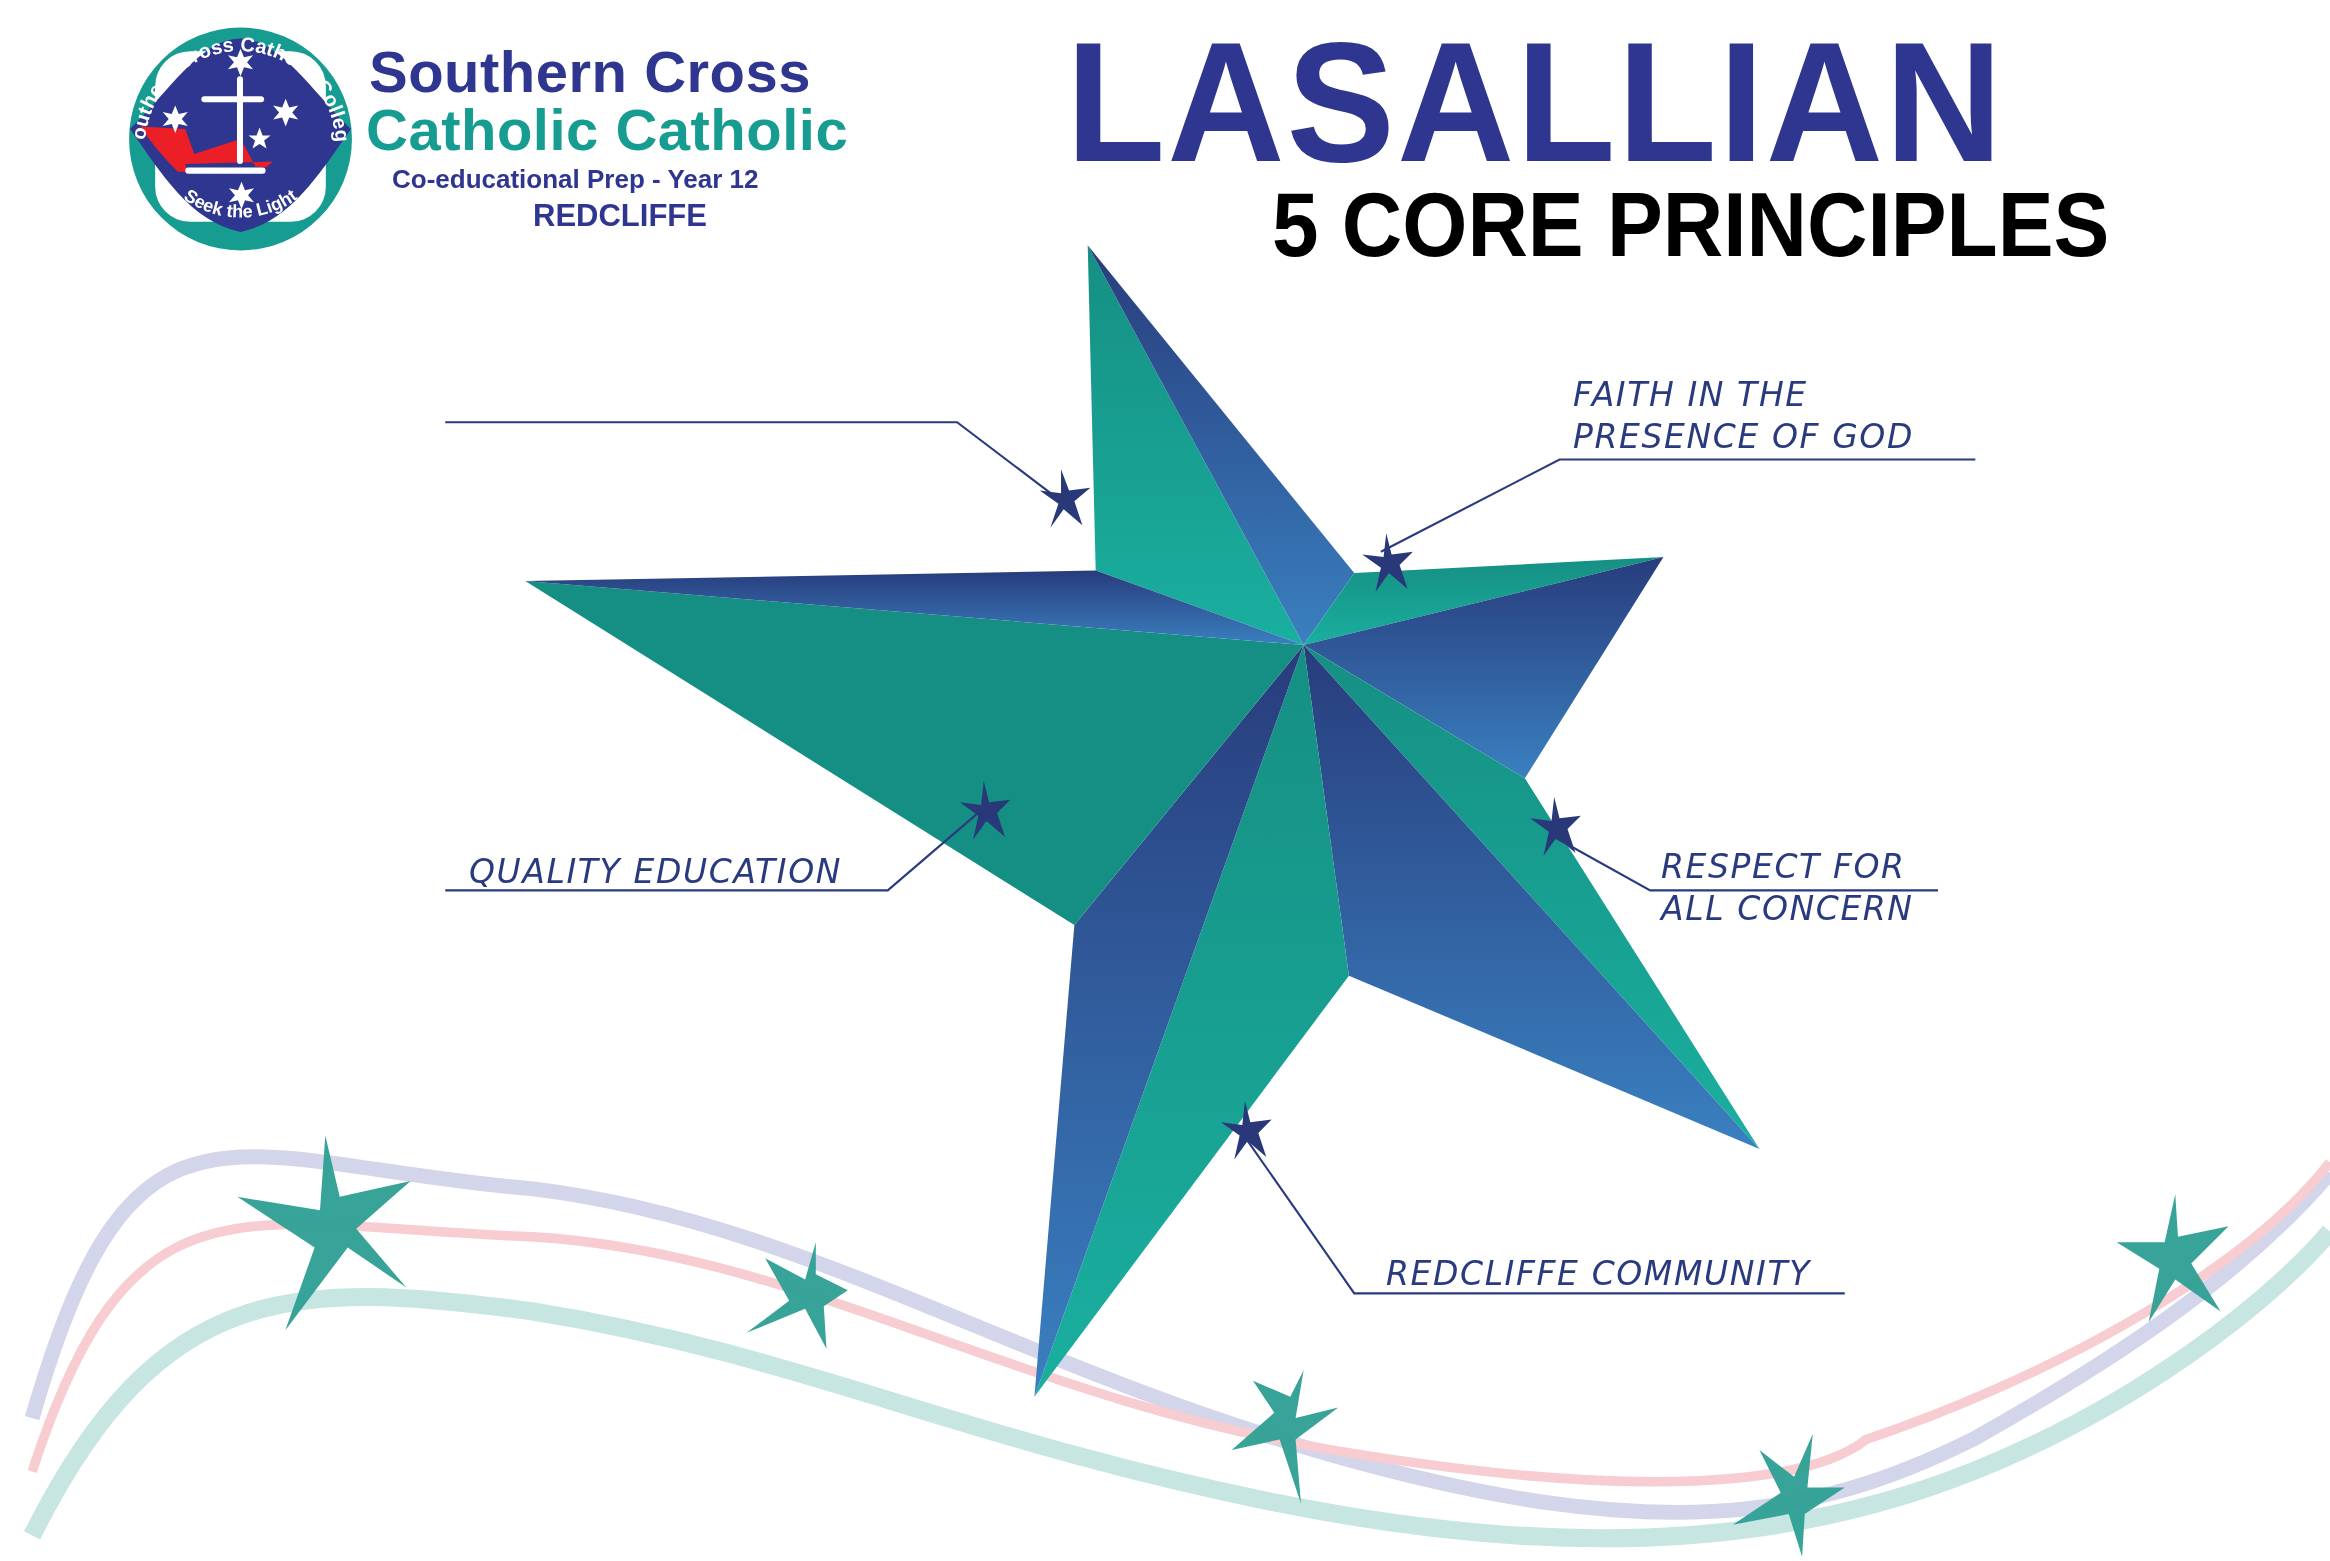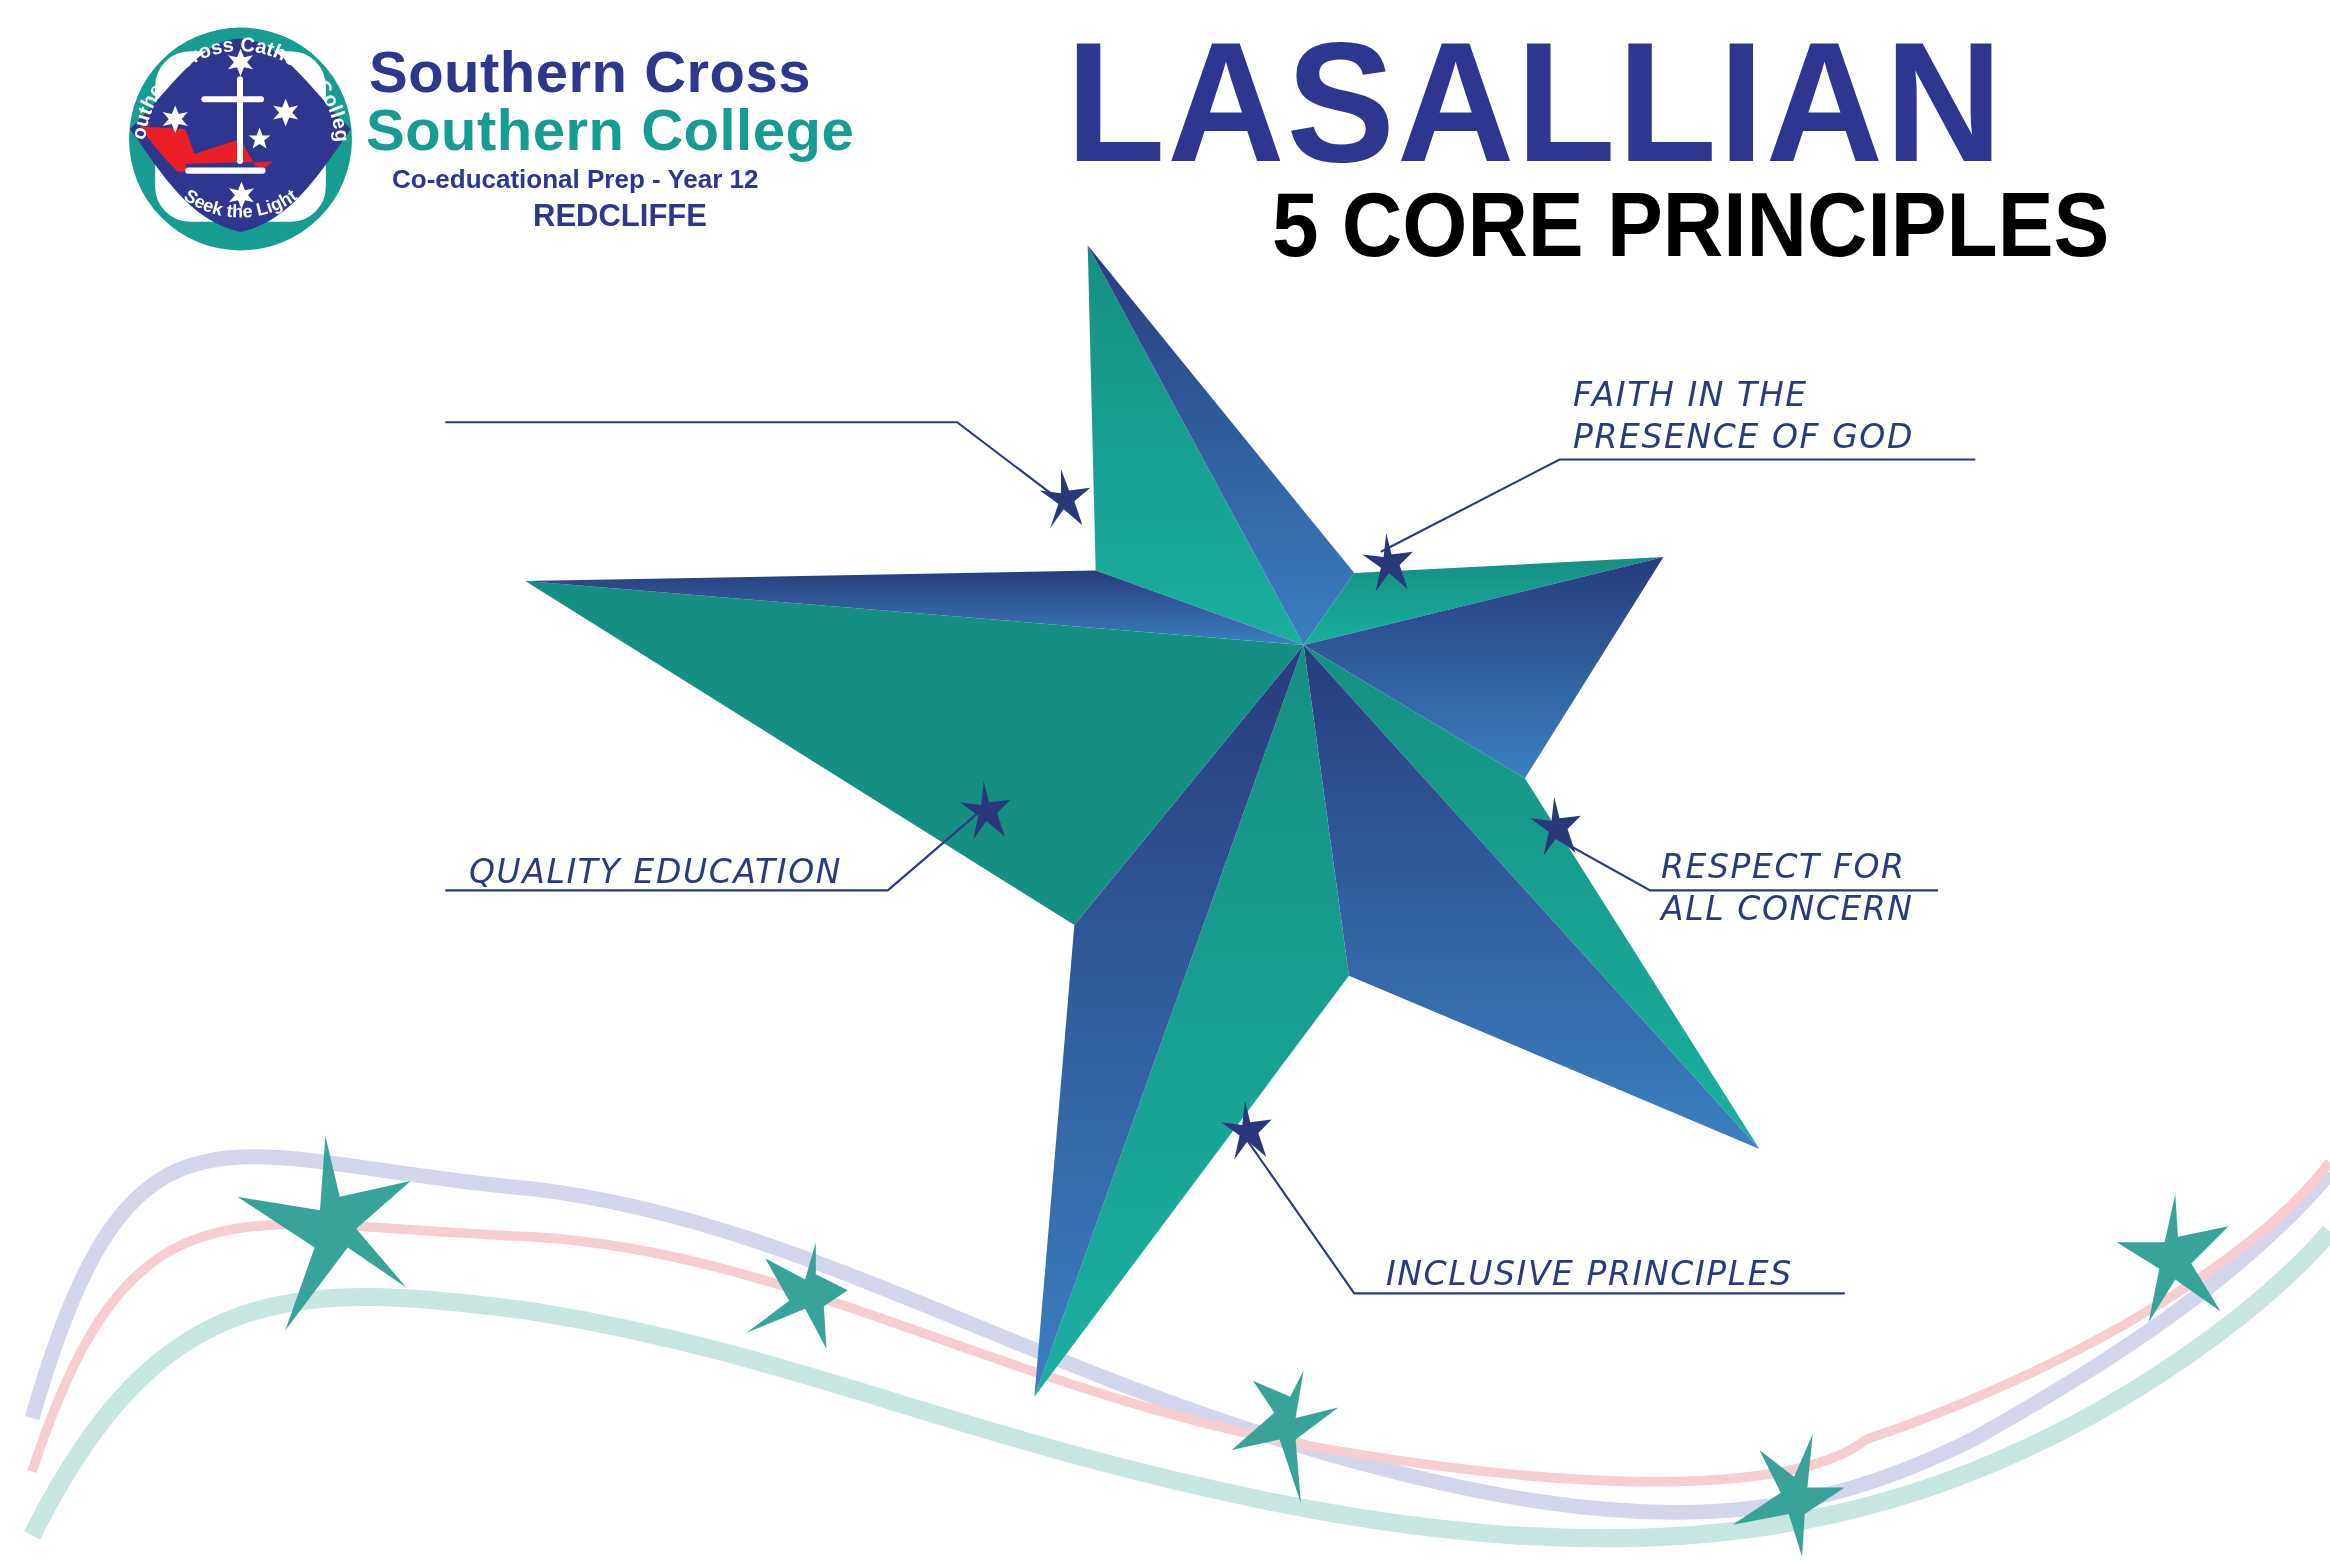--- a/index.html
+++ b/index.html
@@ -142,36 +142,36 @@
   </g>
   <text font-family="Liberation Sans, sans-serif" font-weight="700" font-size="40" fill="#ffffff">
     <textPath href="#ringTop" startOffset="50%" text-anchor="middle">Southern Cross Catholic College</textPath>
   </text>
   <text font-family="Liberation Sans, sans-serif" font-weight="700" font-size="36" fill="#ffffff">
     <textPath href="#ringBot" startOffset="50%" text-anchor="middle">Seek the Light</textPath>
   </text>
 </svg>
 
 <div class="abs school-name-1">Southern Cross</div>
-<div class="abs school-name-2">Southern College</div>
+<div class="abs school-name-2">Catholic Catholic</div>
 <div class="abs school-sub">Co-educational Prep - Year 12</div>
 <div class="abs" style="left:533px; top:200px; font-size:31px; font-weight:700; color:#2e3690; line-height:1;">REDCLIFFE</div>
 
 <div class="abs title-main">LASALLIAN</div>
 <div class="abs title-sub">5 CORE PRINCIPLES</div>
 
 <div class="abs principle" style="left:456px; top:339px;">
 </div>
 <div class="abs principle" style="left:1573px; top:374px;">
   <div>FAITH IN THE</div>
   <div>PRESENCE OF GOD</div>
 </div>
 <div class="abs principle" style="left:469px; top:851px;text-align:center;">
   <div>QUALITY EDUCATION</div>
 </div>
 <div class="abs principle" style="left:1661px; top:846px;">
   <div>RESPECT FOR</div>
   <div>ALL CONCERN</div>
 </div>
 <div class="abs principle" style="left:1386px; top:1253px;">
-  <div>INCLUSIVE PRINCIPLES</div>
+  <div>REDCLIFFE COMMUNITY</div>
 </div>
 
 
 </body></html>

